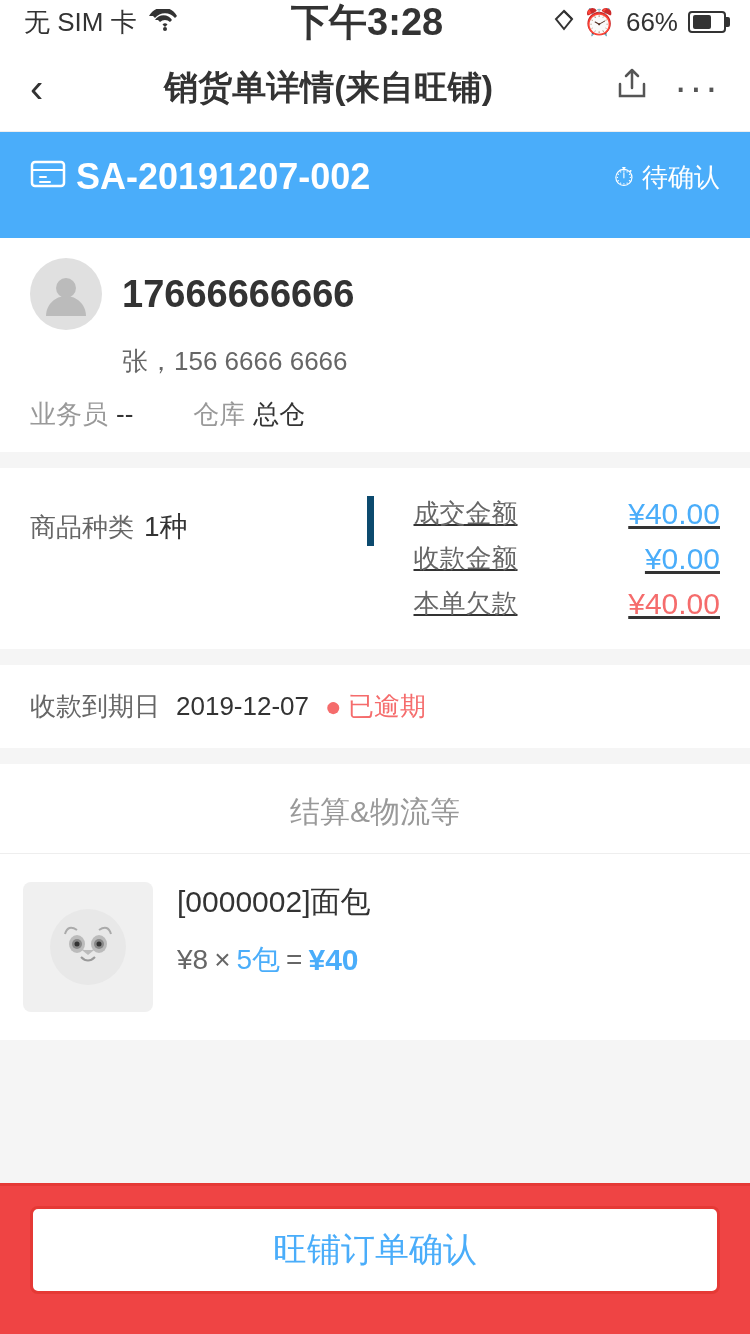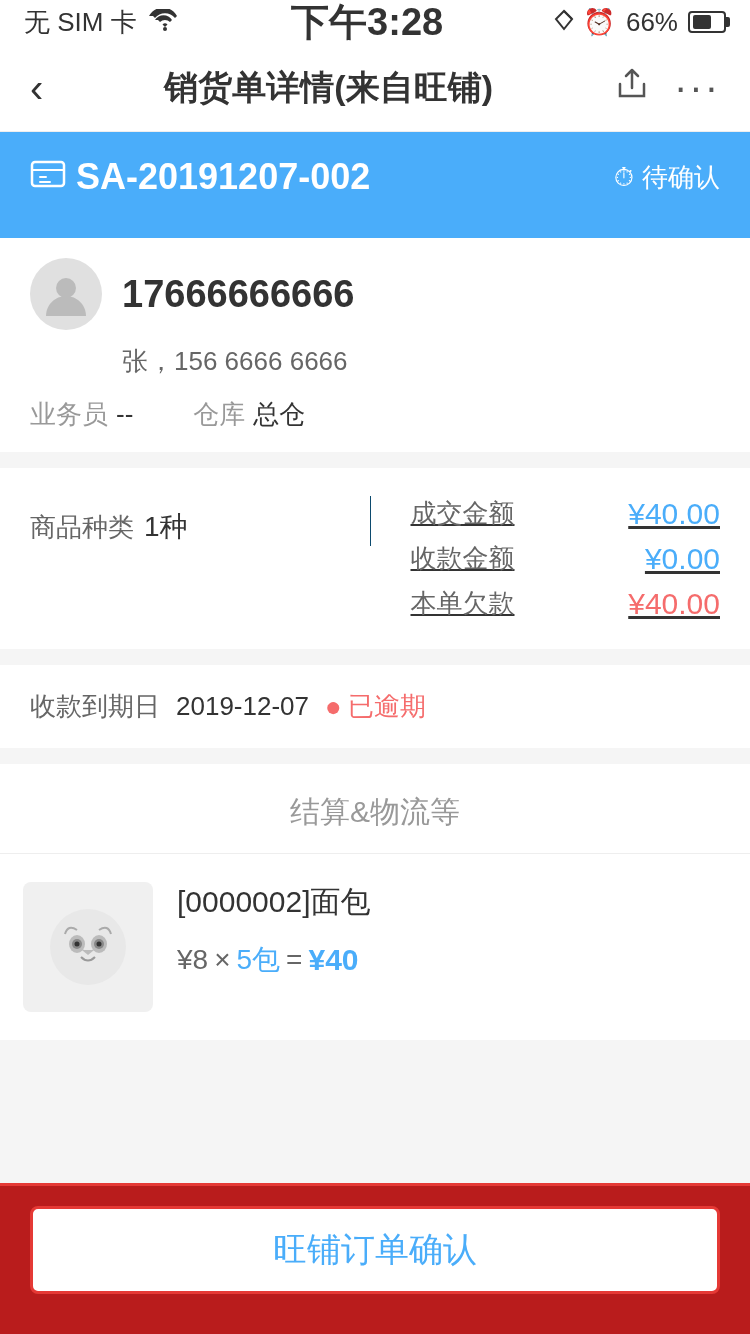--- a/index.html
+++ b/index.html
@@ -146,21 +146,21 @@
     
     .stats-section {
       background: #fff;
       padding: 28px 30px;
       margin-bottom: 16px;
       display: flex;
       align-items: flex-start;
     }
     .stats-left {
       flex: 1;
-      border-right: 1px solid #0c4a6e;
+      border-right: 7px solid #0c4a6e;
       padding-right: 30px;
     }
     .stats-right {
       flex: 1;
       padding-left: 40px;
     }
     .stats-row {
       display: flex;
       justify-content: space-between;
       align-items: center;
@@ -261,21 +261,21 @@
 
     
     .bottom-spacer { height: 200px; background: #f5f5f5; }
 
     
     .bottom-bar {
       position: fixed;
       bottom: 0;
       left: 0;
       width: 750px;
-      background: #b91c1c;
+      background: #ef4444;
       padding: 20px 30px 40px;
       border-top: 3px solid #E53935;
     }
     .confirm-btn {
       width: 100%;
       height: 88px;
       border: 3px solid #E53935;
       background: #fff;
       border-radius: 8px;
       font-size: 34px;

